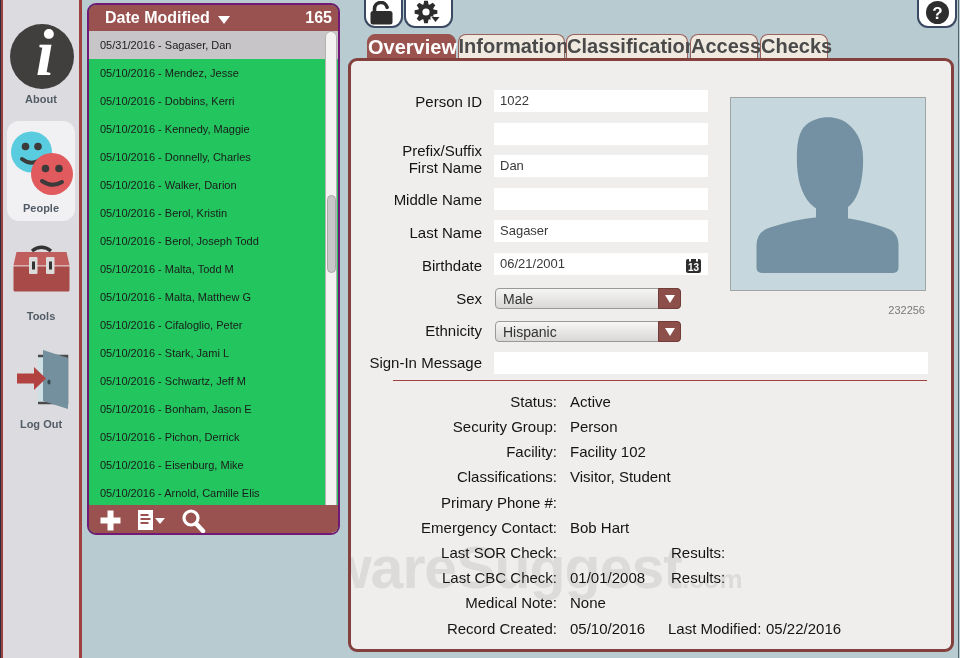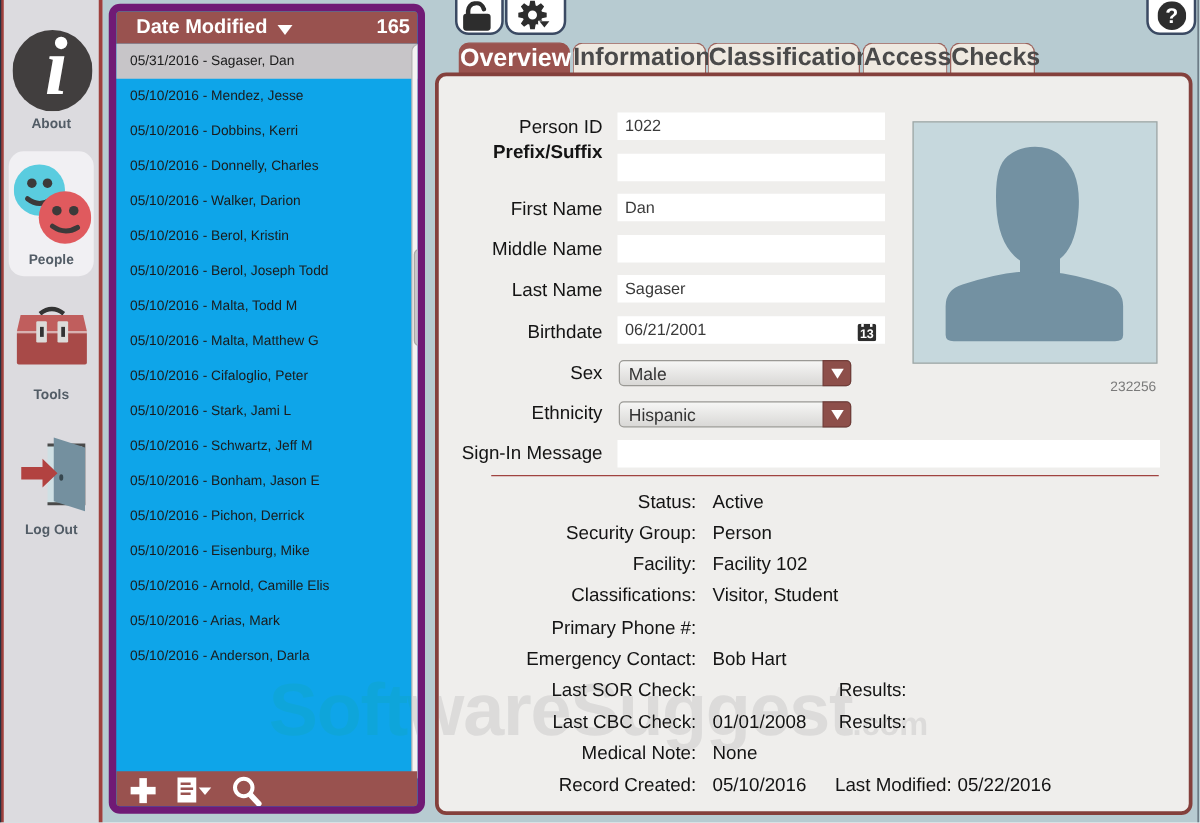--- a/index.html
+++ b/index.html
@@ -6,22 +6,22 @@
   body{width:960px;height:658px;position:relative;overflow:hidden;
        background:#b7cbd1;font-family:"Liberation Sans",sans-serif;}
   .abs{position:absolute;}
   
   #sidebar{left:0;top:0;width:76px;height:658px;background:#dcdbdf;
            border-left:3px solid #9e403d;border-right:3px solid #9e403d;}
   #sidebar .navline{position:absolute;left:-3px;top:0;width:1px;height:658px;background:#26303f;}
   .sbLabel{position:absolute;width:76px;text-align:center;font-size:11px;font-weight:bold;color:#525c66;}
   #peopleHl{position:absolute;left:4px;top:121px;width:68px;height:100px;background:#f1f0f3;border-radius:12px;}
   
-  #listPanel{left:87px;top:3px;width:253px;height:648px;background:#0ea5e9;
-             border:6px solid #701a75;border-radius:9px;box-sizing:border-box;overflow:hidden;}
+  #listPanel{left:87px;top:3px;width:253px;height:532px;background:#22c55e;
+             border:2px solid #701a75;border-radius:9px;box-sizing:border-box;overflow:hidden;}
   #listHeader{position:absolute;left:0;top:0;width:100%;height:26px;background:#99524f;color:#fff;}
   #listHeader .t{position:absolute;left:16px;top:3.5px;font-size:16px;font-weight:bold;}
   #listHeader .n{position:absolute;right:6px;top:3.5px;font-size:16px;font-weight:bold;}
   #listHeader .tri{position:absolute;left:129px;top:10.5px;width:0;height:0;
       border-left:6.5px solid transparent;border-right:6.5px solid transparent;border-top:8px solid #fff;}
   #rows{position:absolute;left:0;top:26px;width:100%;}
   .row{height:28px;line-height:28px;padding-left:11px;font-size:11px;color:#1b1b1b;white-space:nowrap;}
   .row.sel{background:#c7c5c8;}
   #listToolbar{position:absolute;left:0;bottom:0;width:100%;height:28px;background:#99524f;}
   
@@ -106,20 +106,21 @@
   <div class="abs" id="listPanel">
     <div id="listHeader">
       <span class="t">Date Modified</span>
       <span class="tri"></span>
       <span class="n">165</span>
     </div>
     <div id="rows">
       <div class="row sel">05/31/2016 - Sagaser, Dan</div>
       <div class="row">05/10/2016 - Mendez, Jesse</div>
       <div class="row">05/10/2016 - Dobbins, Kerri</div>
+      <div class="row">05/10/2016 - Kennedy, Maggie</div>
       <div class="row">05/10/2016 - Donnelly, Charles</div>
       <div class="row">05/10/2016 - Walker, Darion</div>
       <div class="row">05/10/2016 - Berol, Kristin</div>
       <div class="row">05/10/2016 - Berol, Joseph Todd</div>
       <div class="row">05/10/2016 - Malta, Todd M</div>
       <div class="row">05/10/2016 - Malta, Matthew G</div>
       <div class="row">05/10/2016 - Cifaloglio, Peter</div>
       <div class="row">05/10/2016 - Stark, Jami L</div>
       <div class="row">05/10/2016 - Schwartz, Jeff M</div>
       <div class="row">05/10/2016 - Bonham, Jason E</div>
@@ -167,21 +168,21 @@
 
   <div class="tab active" style="left:367px;width:89px;line-height:24px;">Overview</div>
   <div class="tab inactive" style="left:457.5px;width:107px;line-height:23px;">Information</div>
   <div class="tab inactive" style="left:566px;width:122px;line-height:23px;">Classification</div>
   <div class="tab inactive" style="left:690px;width:68px;line-height:23px;">Access</div>
   <div class="tab inactive" style="left:760px;width:68px;line-height:23px;">Checks</div>
 
   <div class="abs" id="mainPanel"></div>
 
   <div class="fLabel" style="right:478px;top:93px;">Person ID</div>
-  <div class="fLabel" style="right:478px;top:113px;font-weight:bold;">Prefix/Suffix</div>
+  <div class="fLabel" style="right:478px;top:142px;">Prefix/Suffix</div>
   <div class="fLabel" style="right:478px;top:159px;">First Name</div>
   <div class="fLabel" style="right:478px;top:191px;">Middle Name</div>
   <div class="fLabel" style="right:478px;top:224px;">Last Name</div>
   <div class="fLabel" style="right:478px;top:257px;">Birthdate</div>
   <div class="fLabel" style="right:478px;top:290px;">Sex</div>
   <div class="fLabel" style="right:478px;top:322px;">Ethnicity</div>
   <div class="fLabel" style="right:478px;top:354px;">Sign-In Message</div>
 
   <div class="field" style="top:90px;">1022</div>
   <div class="field" style="top:122.5px;"></div>

